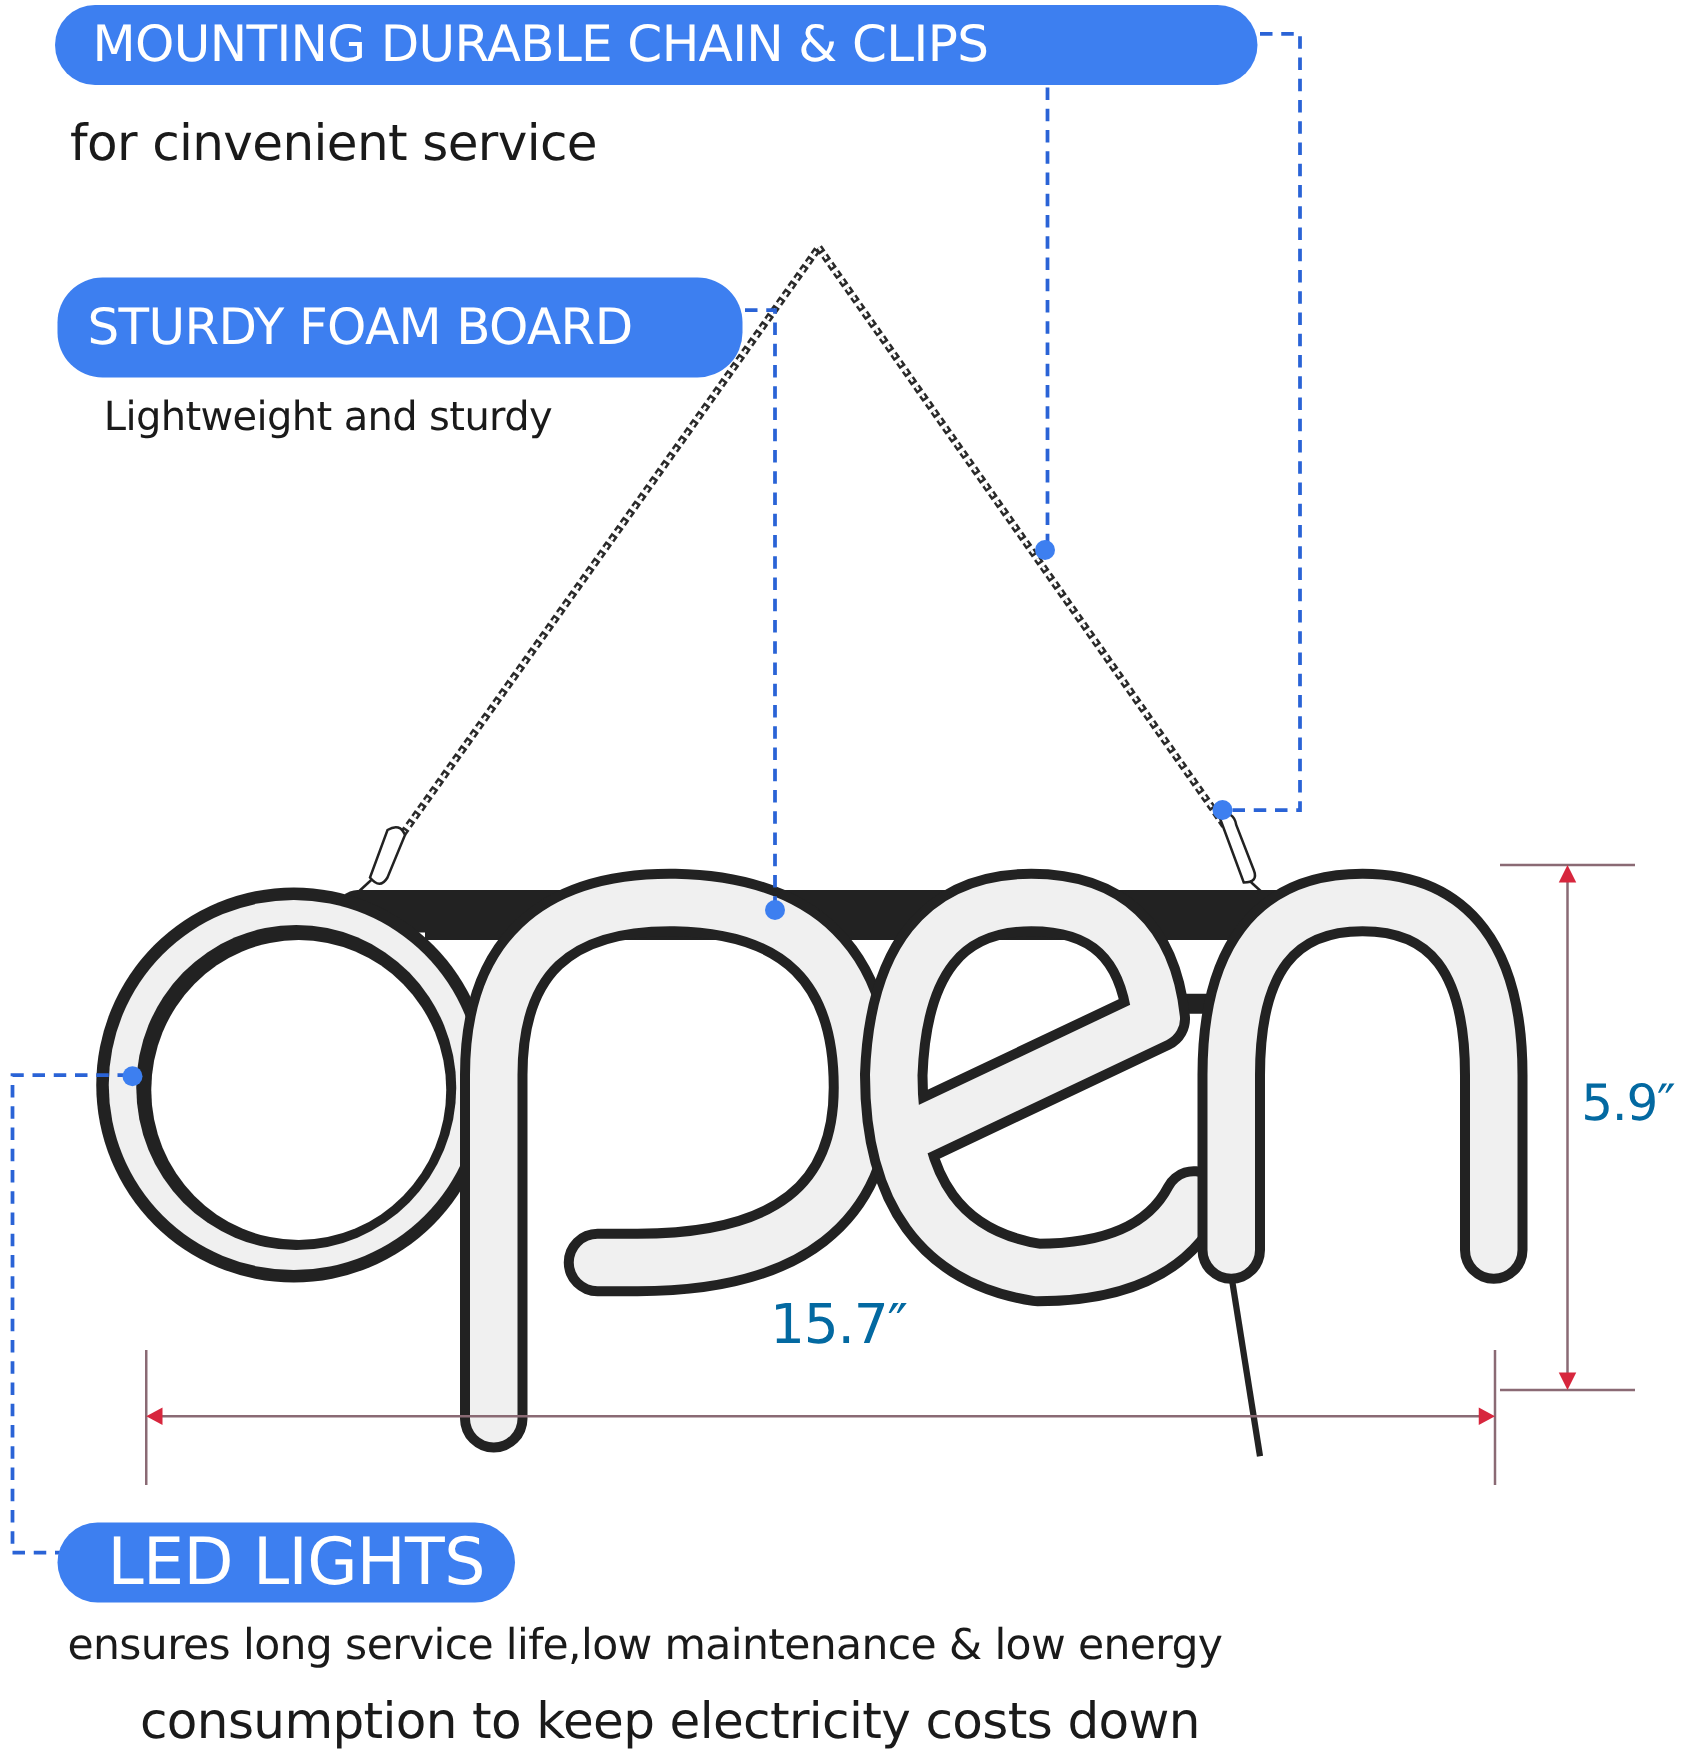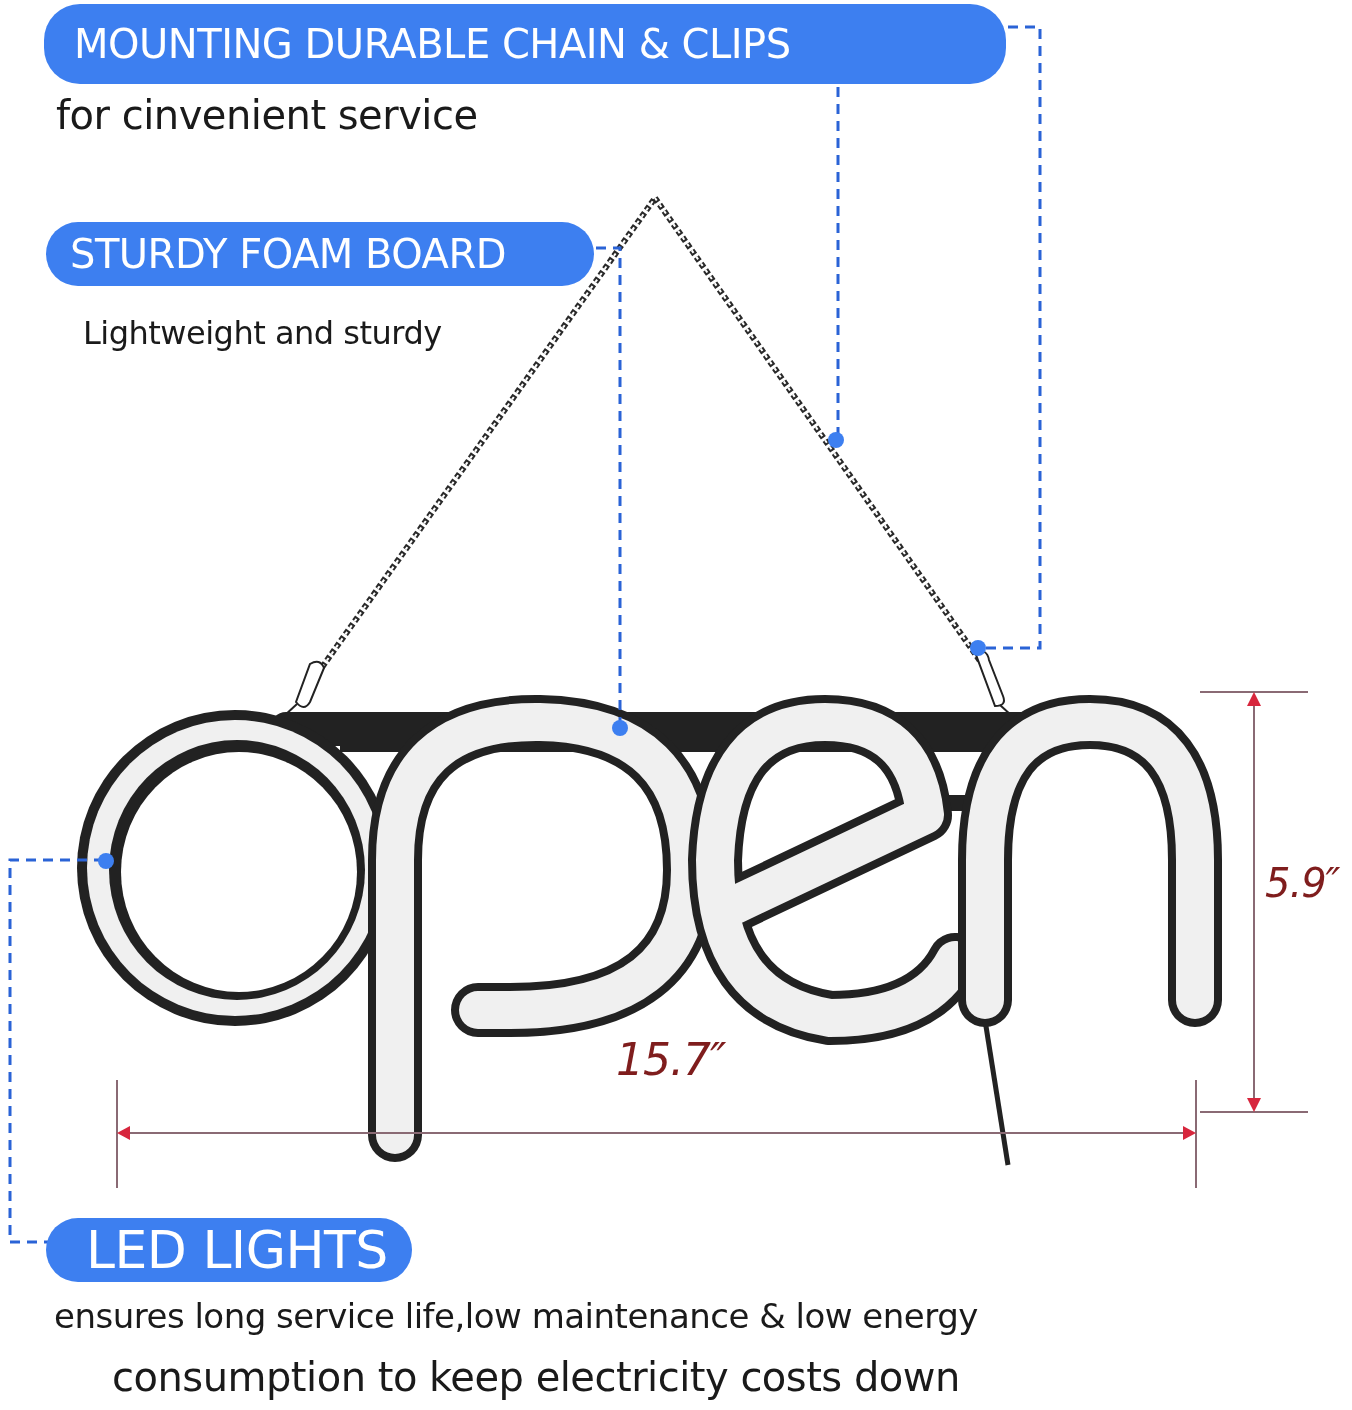--- a/index.html
+++ b/index.html
@@ -9,23 +9,22 @@
     position: absolute; background: #3d7ff0; color: #ffffff;
     border-radius: 36px; display: flex; align-items: center;
     font-family: "DejaVu Sans", sans-serif; letter-spacing: -0.5px;
     white-space: nowrap; box-sizing: border-box;
   }
   .desc {
     position: absolute; color: #1a1a1a; font-family: "DejaVu Sans", sans-serif;
     white-space: nowrap; letter-spacing: -0.5px;
   }
   .dim {
-    position: absolute; color: #7f1d1d; font-family: "DejaVu Sans", sans-serif;
+    position: absolute; color: #0369a1; font-family: "DejaVu Sans", sans-serif;
     letter-spacing: -1px;
-    font-style: italic;
   }
   svg.scene { position: absolute; left: 0; top: 0; }
 </style>
 </head>
 <body>
 
 <svg class="scene" width="1352" height="1410" viewBox="0 0 1352 1410" xmlns="http://www.w3.org/2000/svg">
 
   <g fill="none" stroke="#2a2a2a">
     <line x1="313" y1="680" x2="655" y2="198" stroke-width="6" stroke-dasharray="5 3"></line>
@@ -88,26 +87,26 @@
     <polygon points="1196,1133 1183,1126 1183,1140" stroke="none"></polygon>
 
     <line x1="1200" y1="692" x2="1308" y2="692"></line>
     <line x1="1200" y1="1112" x2="1308" y2="1112"></line>
     <line x1="1254" y1="695" x2="1254" y2="1109"></line>
     <polygon points="1254,692 1247,706 1261,706" stroke="none"></polygon>
     <polygon points="1254,1112 1247,1098 1261,1098" stroke="none"></polygon>
   </g>
 </svg>
 
-<div class="badge" style="left:44px; top:4px; width:962px; height:80px; padding-left:30px; font-size:40px;">
+<div class="badge" style="left:44px; top:4px; width:962px; height:64px; padding-left:30px; font-size:40px;">
   <span>MOUNTING DURABLE CHAIN &amp; CLIPS</span>
 </div>
 <div class="desc" style="left:56px; top:92px; font-size:40px;">for cinvenient service</div>
 
-<div class="badge" style="left:46px; top:222px; width:548px; height:64px; padding-left:24px; font-size:40px;">
+<div class="badge" style="left:46px; top:222px; width:548px; height:80px; padding-left:24px; font-size:40px;">
   <span>STURDY FOAM BOARD</span>
 </div>
 <div class="desc" style="left:56px; top:314px; font-size:32px;margin-left:27px;">Lightweight and sturdy</div>
 
 <div class="dim" style="left:616px; top:1034px; font-size:44px;">15.7″</div>
 <div class="dim" style="left:1265px; top:860px; font-size:40px;">5.9″</div>
 
 <div class="badge" style="left:46px; top:1218px; width:366px; height:64px; padding-left:40px; font-size:52px;">
   <span>LED LIGHTS</span>
 </div>

